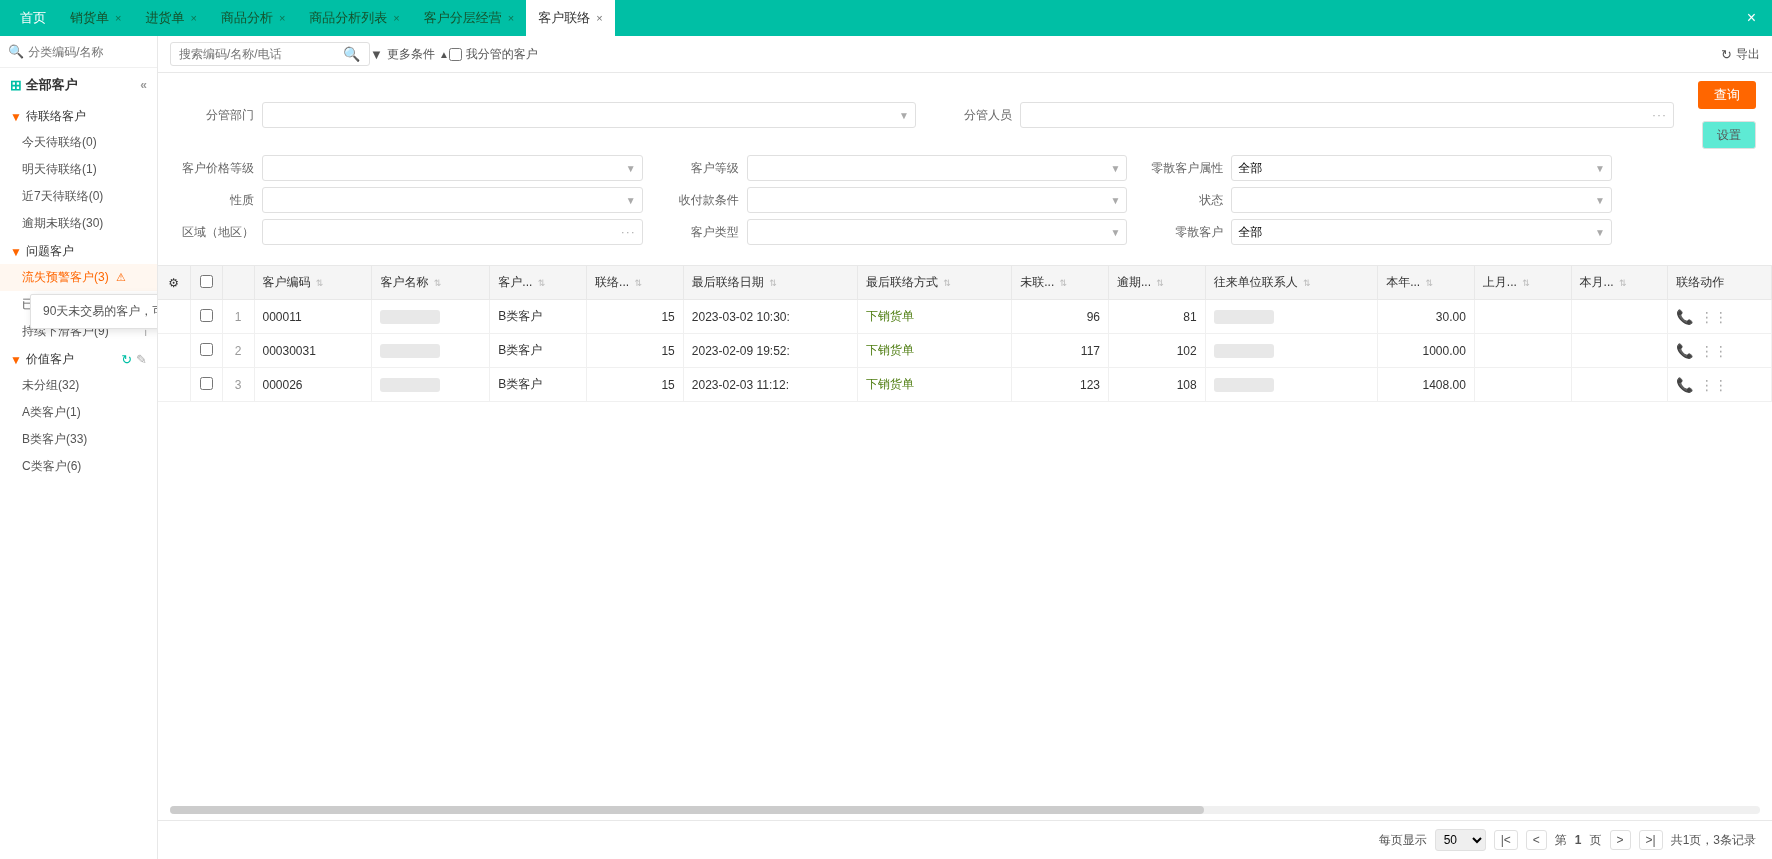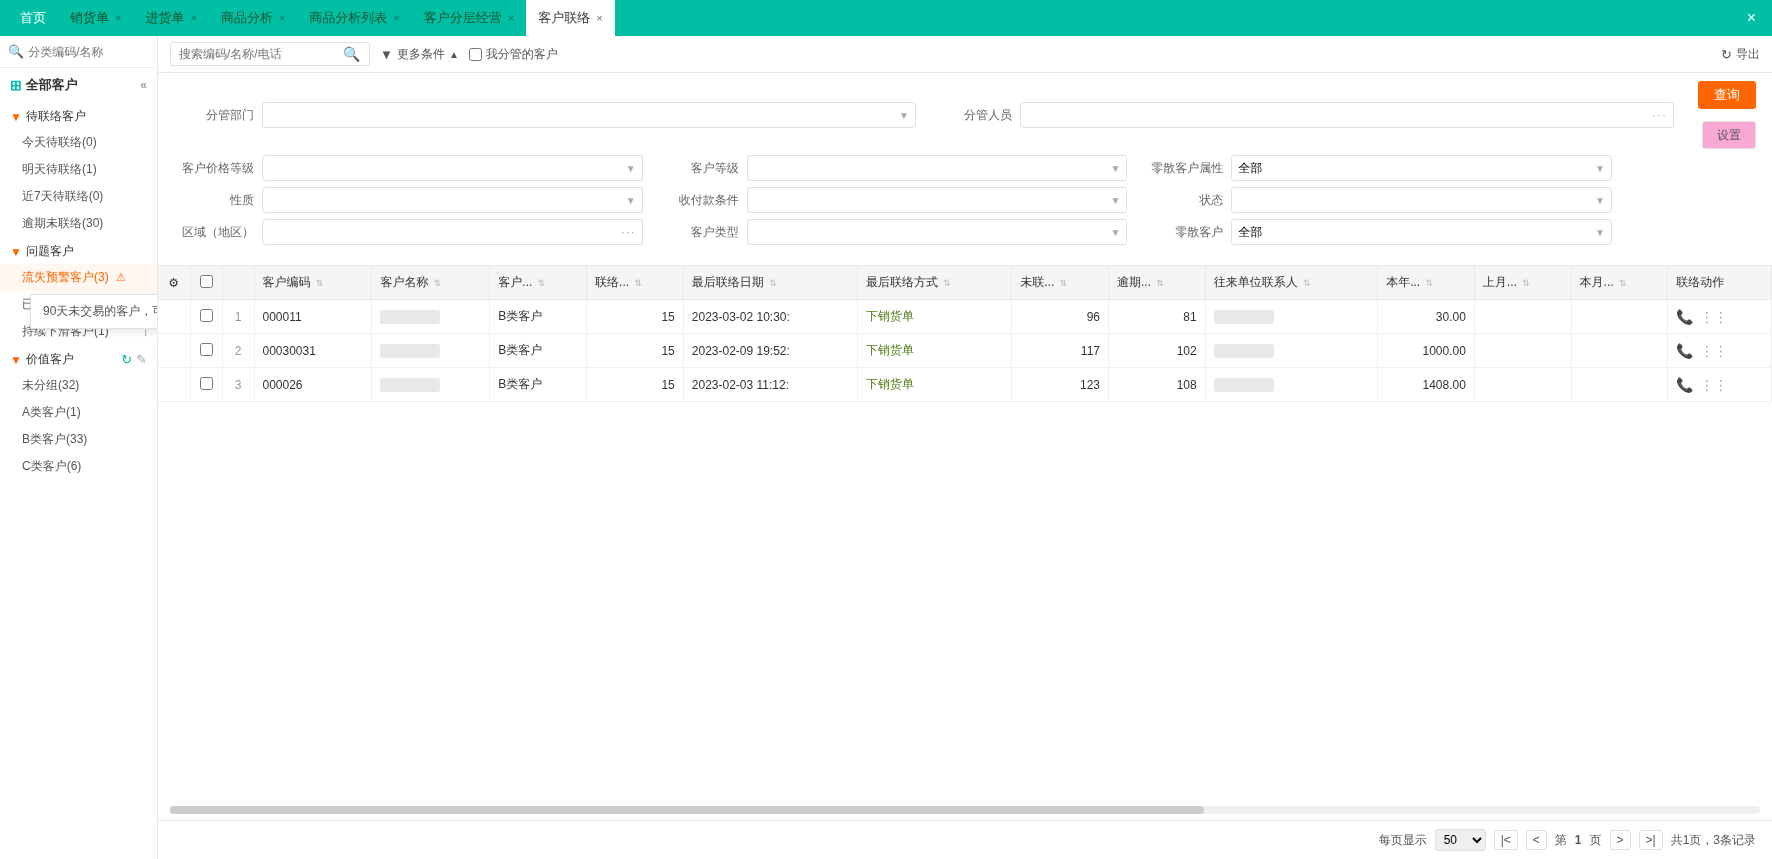--- a/index.html
+++ b/index.html
@@ -161,21 +161,20 @@
       overflow: hidden;
       background: #f5f5f5;
     }
 
     
     .filter-bar {
       background: #fff;
       padding: 6px 12px;
       display: flex;
       align-items: center;
-      gap: 10px;
       border-bottom: 1px solid #e8e8e8;
       flex-shrink: 0;
     }
     .filter-search-box {
       display: flex;
       align-items: center;
       border: 1px solid #e0e0e0;
       border-radius: 3px;
       padding: 3px 8px;
       width: 200px;
@@ -287,21 +286,21 @@
       background: #ff6600;
       color: #fff;
       border: none;
       border-radius: 3px;
       padding: 5px 16px;
       cursor: pointer;
       font-size: 13px;
       height: 28px;
     }
     .settings-btn {
-      background: #f9a8d4;
+      background: #5eead4;
       color: #555;
       border: 1px solid #e0e0e0;
       border-radius: 3px;
       padding: 5px 12px;
       cursor: pointer;
       font-size: 12px;
       height: 28px;
       margin-left: 4px;
     }
     .adv-filter-actions {
@@ -506,21 +505,21 @@
       <span>流失预警客户(3)</span>
       <span class="warn-icon">⚠</span>
     </div>
     <div class="sidebar-item-with-icons">
       <span>已流失客户(24)</span>
       <div class="sidebar-item-icons">
         <span class="sidebar-item-icon-btn">ℹ</span>
       </div>
     </div>
     <div class="sidebar-item-with-icons">
-      <span>持续下滑客户(1)</span>
+      <span>持续下滑客户(9)</span>
       <div class="sidebar-item-icons">
         <span class="sidebar-item-icon-btn">ℹ</span>
       </div>
     </div>
 
     <div class="sidebar-section-title" style="justify-content:space-between;">
       <div style="display:flex;align-items:center;">
         <span class="arrow">▼</span>
         <span>价值客户</span>
       </div>

